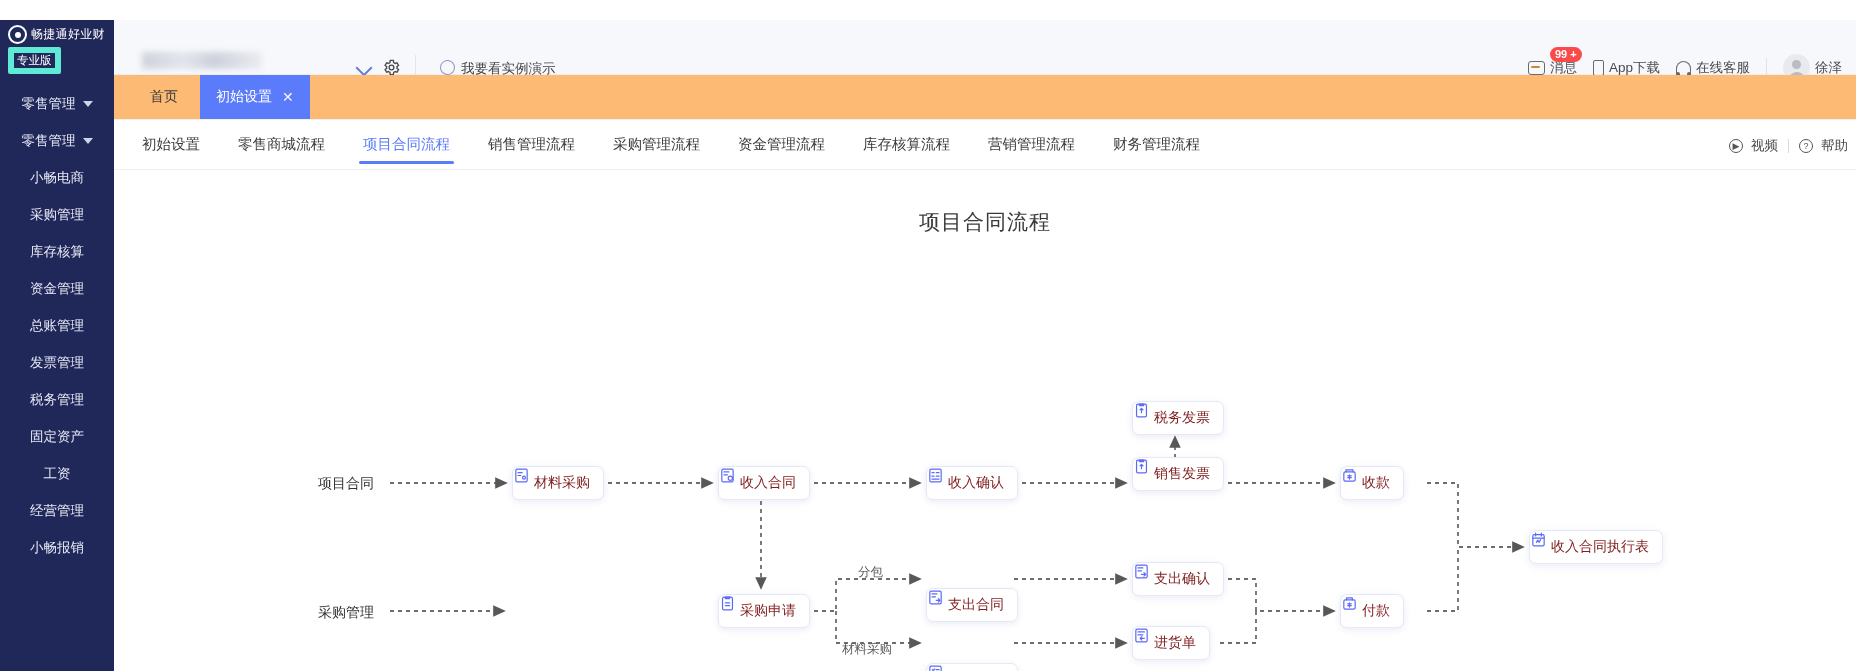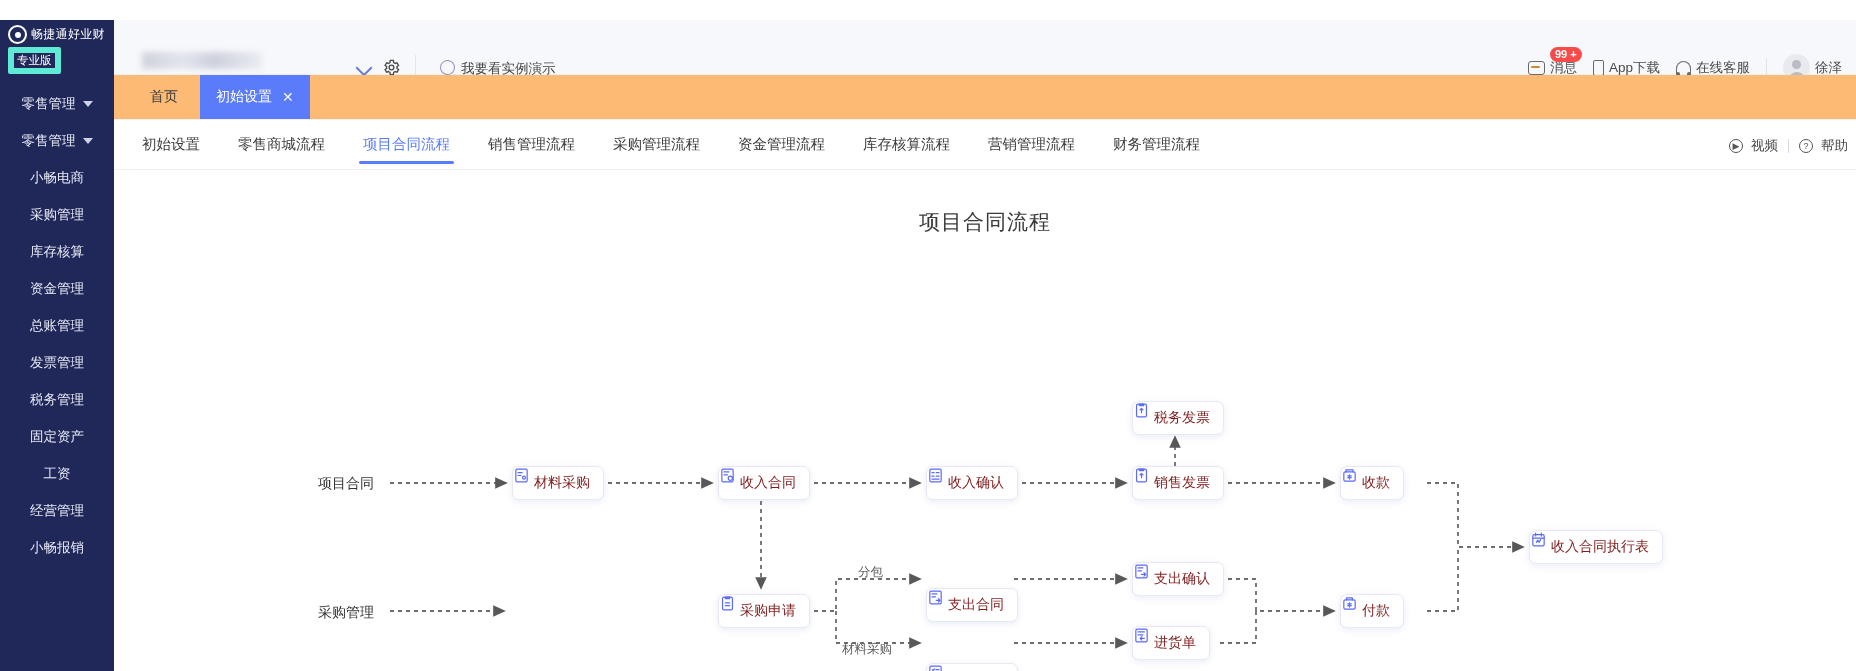--- a/index.html
+++ b/index.html
@@ -356,21 +356,21 @@
         </div>
         <div class="node" style="left: 812px; top: 346px;">
           <span style="display: flex;">
             <svg class="gi" viewBox="0 0 24 24" fill="none" stroke="#5b6bf5" stroke-width="1.7" stroke-linecap="round" stroke-linejoin="round">
               <rect x="4" y="3" width="16" height="18" rx="2"></rect>
               <path d="M7 8h3M13 8h4M7 13h3M13 13h4M7 17h10"></path>
             </svg>
           </span>
           <span>收入确认</span>
         </div>
-        <div class="node" style="left: 1018px; top: 346px;">
+        <div class="node" style="left: 1018px; top: 337px;">
           <span style="display: flex;">
             <svg class="gi" viewBox="0 0 24 24" fill="none" stroke="#5b6bf5" stroke-width="1.7" stroke-linecap="round" stroke-linejoin="round">
               <rect x="5" y="3" width="14" height="18" rx="2"></rect>
               <path d="M9 3h6v2H9z"></path>
               <path d="M12 15V9M12 9l-2.2 2.2M12 9l2.2 2.2"></path>
             </svg>
           </span>
           <span>销售发票</span>
         </div>
         <div class="node" style="left: 1018px; top: 281px;">

